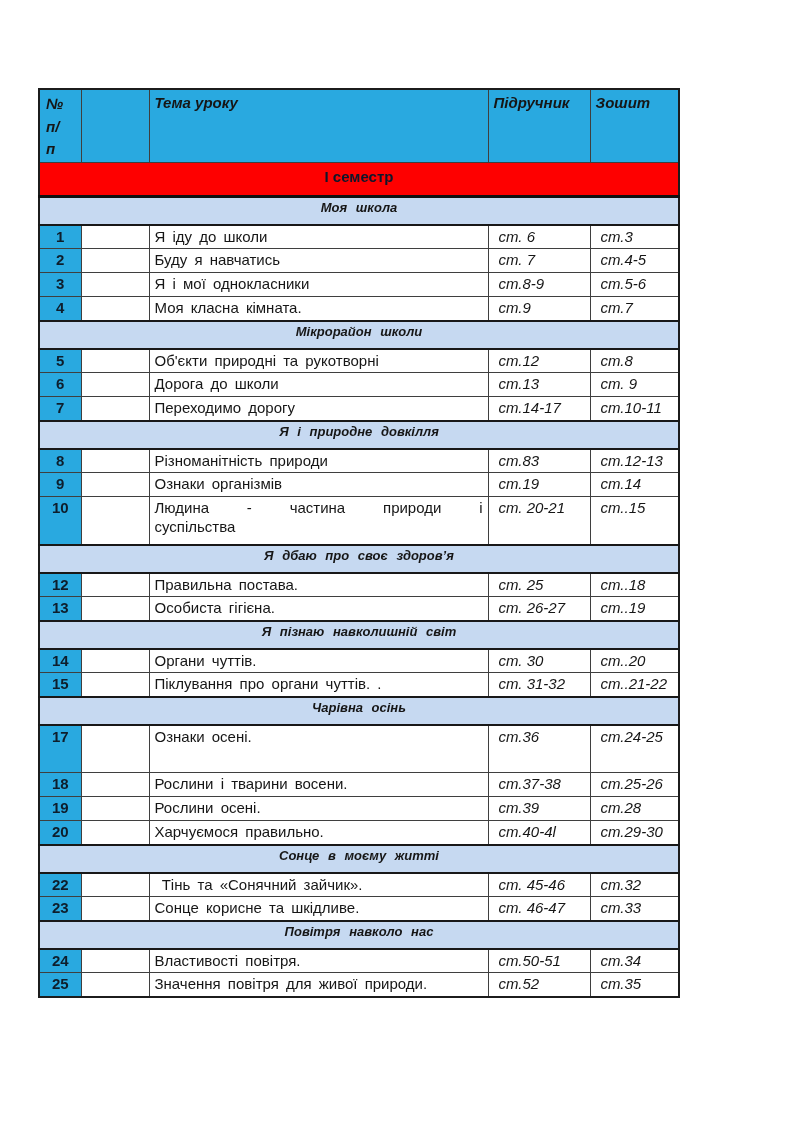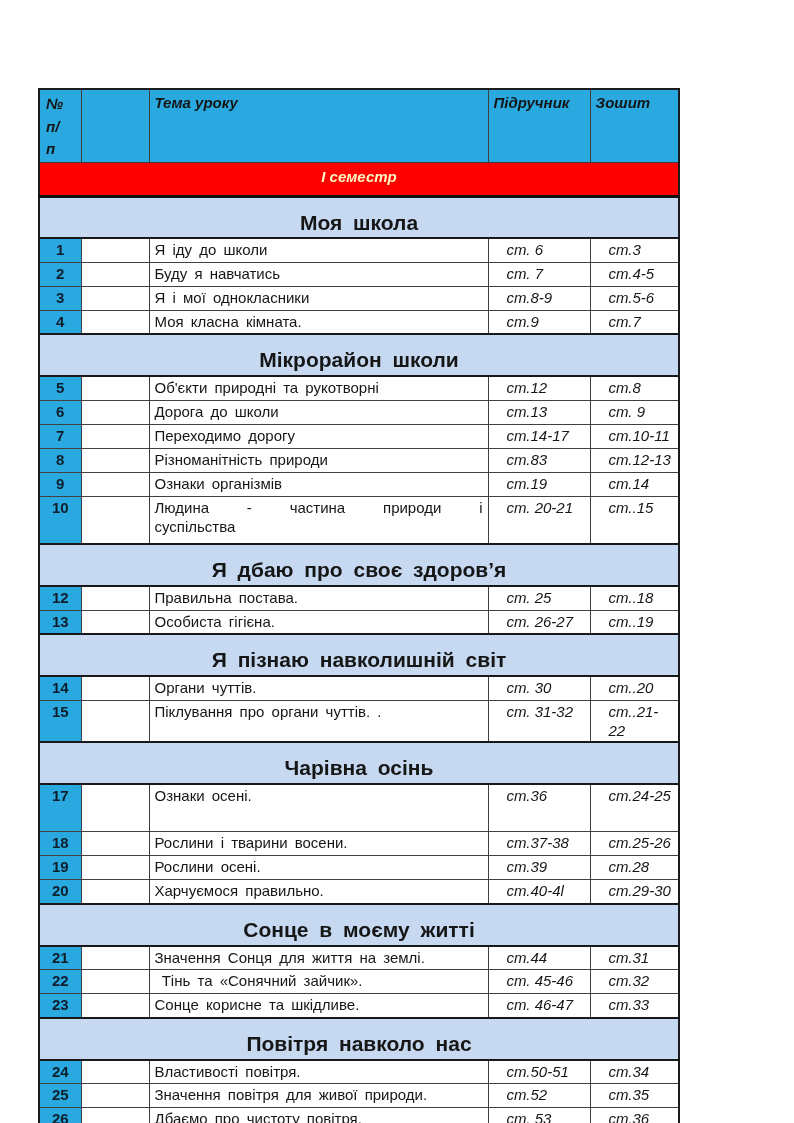--- a/index.html
+++ b/index.html
@@ -48,39 +48,39 @@
   }
   thead td.hdr-num {
     text-align: left;
     white-space: pre-line;
     line-height: 1.5;
     padding-left: 6px;
   }
   
   tr.banner-row td {
     background: var(--banner-bg, #fe0000);
-    color: #fef9c3;
+    color: #0f172a;
     font-weight: bold;
-    font-style: italic;
     text-align: center;
     height: 27px;
     padding-top: 4px;
     border-bottom: 3px solid #101010;
   }
   
   tr.section-row td {
     background: var(--section-bg, #c6d9f1);
     font-weight: bold;
     text-align: center;
     height: 23px;
-    font-size: 21px;
+    font-size: 13px;
     word-spacing: 5px;
     border-top: 2px solid #181818;
     border-bottom: 2px solid #181818;
-    padding-top: 12px;
+    padding-top: 2px;
+    font-style: italic;
   }
   
   tr.lesson-row {
     height: 24px;
   }
   tr.lesson-row.tall {
     height: 48px;
     border-radius: 16px;
   }
   td.num-cell {
@@ -95,21 +95,21 @@
     text-align: left;
     word-spacing: 3px;
   }
   td.topic-cell.justify {
     white-space: pre-line;
     text-align: justify;
     text-align-last: justify;
   }
   td.pages-cell {
     font-style: italic;
-    padding-left: 18px;
+    padding-left: 10px;
   }
 </style>
 </head>
 <body>
 
 <div class="sheet">
   <table class="lesson-table">
     <colgroup>
       <col style="width:42px">
       <col style="width:68px">
@@ -180,20 +180,23 @@
           <td class="pages-cell">ст.13</td>
           <td class="pages-cell">ст. 9</td>
         </tr>
         <tr class="lesson-row">
           <td class="num-cell">7</td>
           <td class="blank-cell"></td>
           <td class="topic-cell">Переходимо дорогу</td>
           <td class="pages-cell">ст.14-17</td>
           <td class="pages-cell">ст.10-11</td>
         </tr>
+        <tr class="section-row">
+          <td colspan="5">Я і  природне  довкілля</td>
+        </tr>
         <tr class="lesson-row">
           <td class="num-cell">8</td>
           <td class="blank-cell"></td>
           <td class="topic-cell">Різноманітність природи</td>
           <td class="pages-cell">ст.83</td>
           <td class="pages-cell">ст.12-13</td>
         </tr>
         <tr class="lesson-row">
           <td class="num-cell">9</td>
           <td class="blank-cell"></td>
@@ -271,27 +274,20 @@
           <td class="num-cell">20</td>
           <td class="blank-cell"></td>
           <td class="topic-cell">Харчуємося правильно.</td>
           <td class="pages-cell">ст.40-4l</td>
           <td class="pages-cell">ст.29-30</td>
         </tr>
         <tr class="section-row">
           <td colspan="5">Сонце  в  моєму  житті</td>
         </tr>
         <tr class="lesson-row">
-          <td class="num-cell">21</td>
-          <td class="blank-cell"></td>
-          <td class="topic-cell">Значення Сонця для життя на землі.</td>
-          <td class="pages-cell">ст.44</td>
-          <td class="pages-cell">ст.31</td>
-        </tr>
-        <tr class="lesson-row">
           <td class="num-cell">22</td>
           <td class="blank-cell"></td>
           <td class="topic-cell">&nbsp;Тінь та «Сонячний зайчик».</td>
           <td class="pages-cell">ст. 45-46</td>
           <td class="pages-cell">ст.32</td>
         </tr>
         <tr class="lesson-row">
           <td class="num-cell">23</td>
           <td class="blank-cell"></td>
           <td class="topic-cell">Сонце корисне та шкідливе.</td>
@@ -307,23 +303,16 @@
           <td class="topic-cell">Властивості повітря.</td>
           <td class="pages-cell">ст.50-51</td>
           <td class="pages-cell">ст.34</td>
         </tr>
         <tr class="lesson-row">
           <td class="num-cell">25</td>
           <td class="blank-cell"></td>
           <td class="topic-cell">Значення повітря для живої природи.</td>
           <td class="pages-cell">ст.52</td>
           <td class="pages-cell">ст.35</td>
-        </tr>
-        <tr class="lesson-row">
-          <td class="num-cell">26</td>
-          <td class="blank-cell"></td>
-          <td class="topic-cell">Дбаємо про чистоту повітря.</td>
-          <td class="pages-cell">ст. 53</td>
-          <td class="pages-cell">ст.36</td>
         </tr>
       </tbody>
   </table>
 </div>
 
 </body></html>

